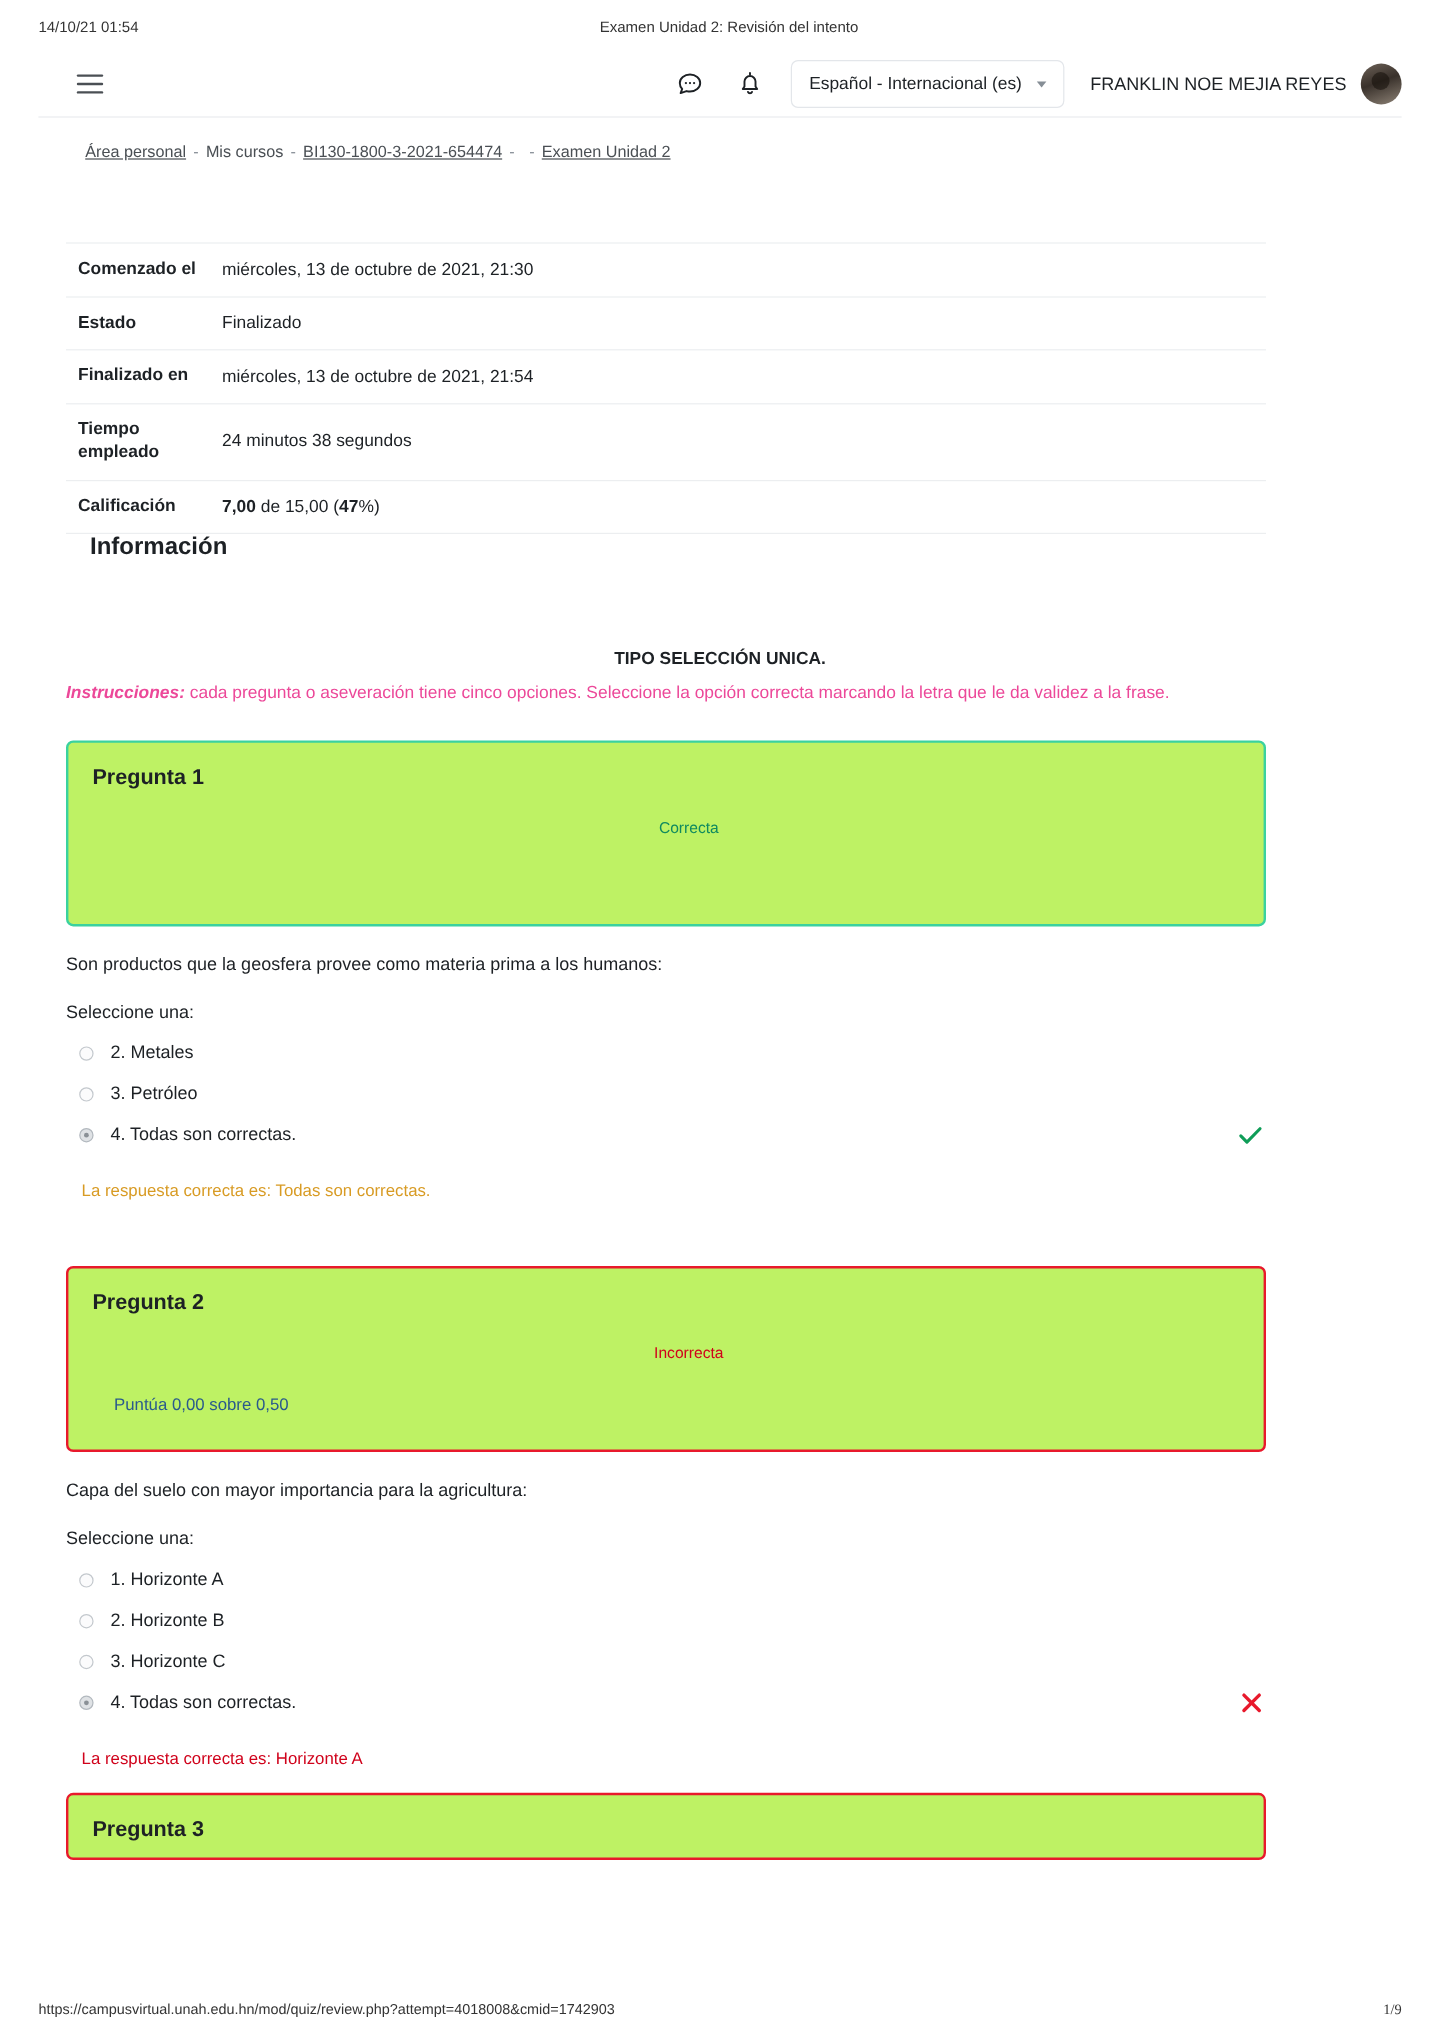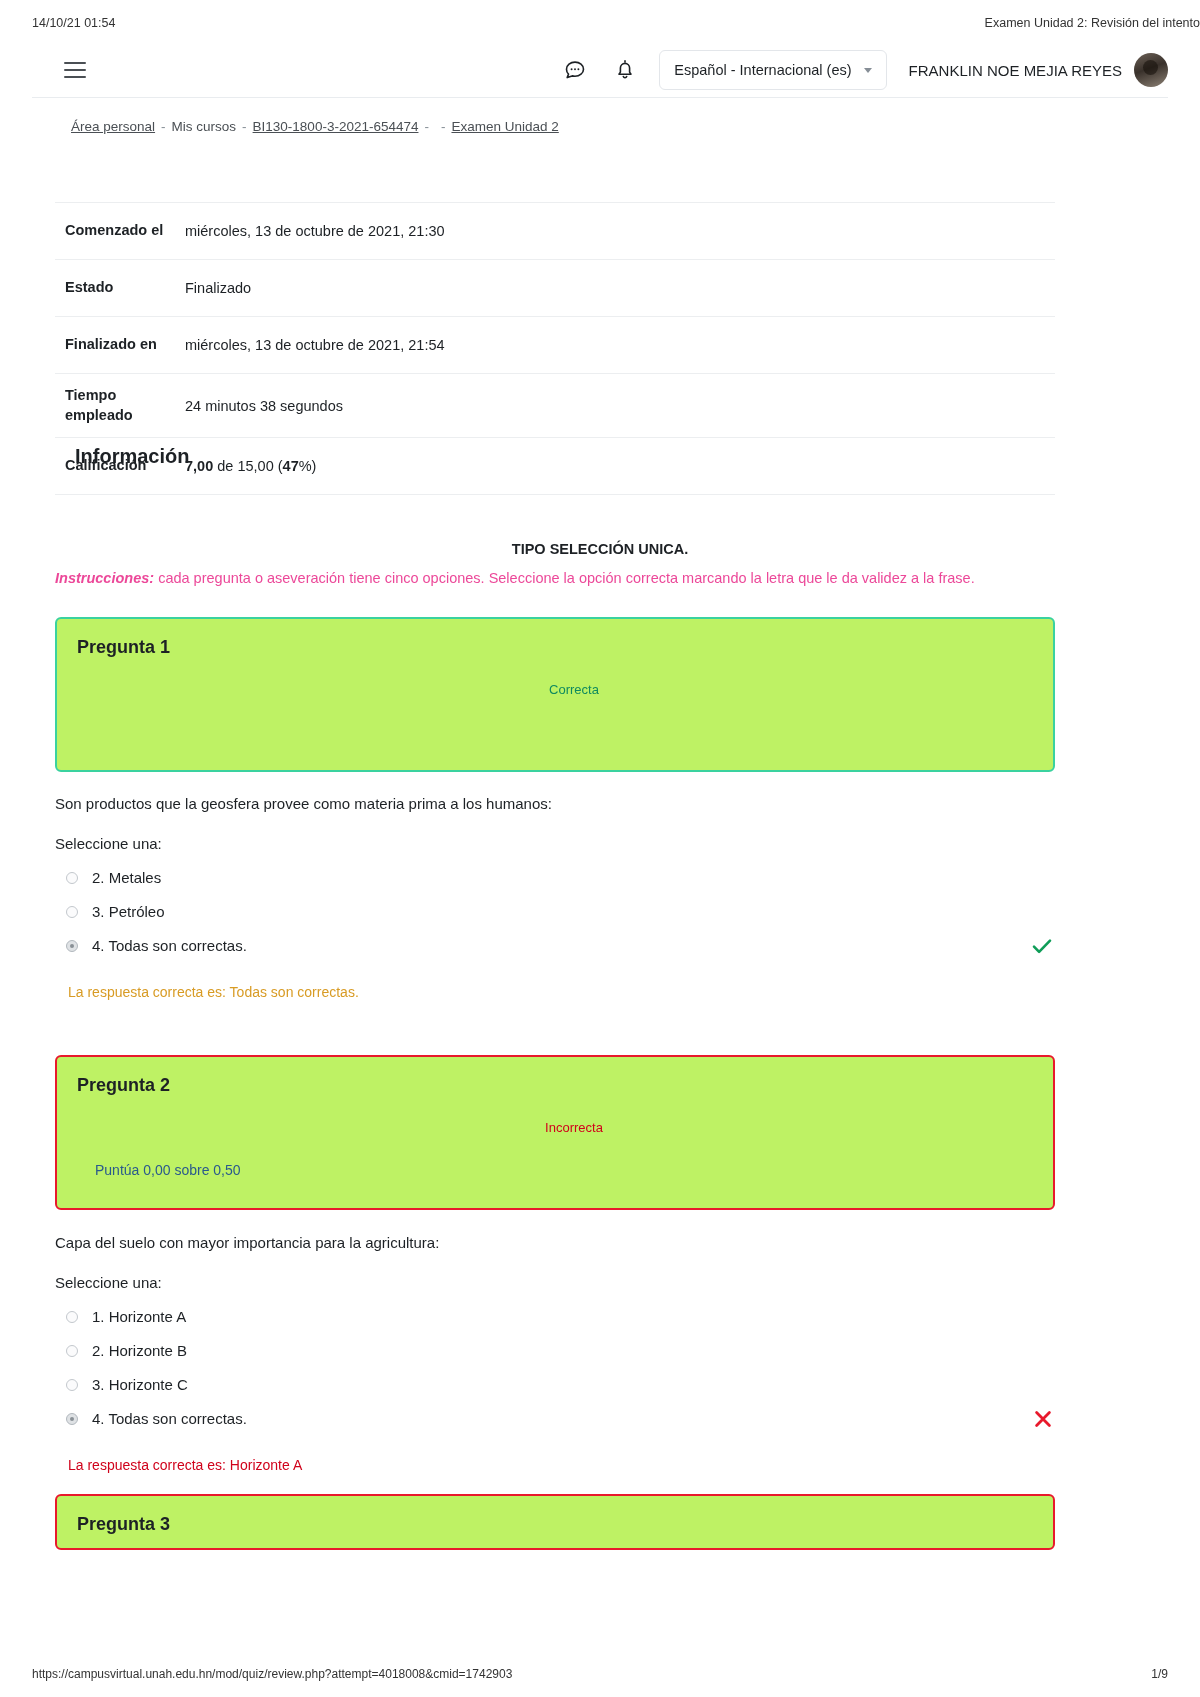--- a/index.html
+++ b/index.html
@@ -26,21 +26,21 @@
     top: 16px; left: 0; right: 0;
     height: 18px;
     font-size: 12.5px;
     color: #333;
   }
   .print-head .ph-date {
     position: absolute; left: 32px; top: 0;
   }
   .print-head .ph-title {
     position: absolute; left: 15px; right: 0; top: 0;
-    text-align: right;
+    text-align: center;
   }
 
   
   .navbar {
     position: absolute;
     top: 44px; left: 32px; right: 32px;
     height: 52px;
     display: flex;
     align-items: center;
   }
@@ -135,21 +135,21 @@
   .summary th {
     text-align: left;
     font-weight: bold;
     color: #1d2125;
     padding: 12px 10px 12px 10px;
     width: 120px;
     vertical-align: middle;
     line-height: 1.35;
   }
   .summary td {
-    padding: 20px 10px;
+    padding: 8px 10px;
     color: #1d2125;
     vertical-align: middle;
   }
   .summary td b { font-weight: bold; }
 
   
   .info-heading {
     position: absolute;
     top: 445px; left: 75px;
     font-size: 20px;
@@ -230,21 +230,21 @@
 
   
   .print-foot {
     position: absolute;
     bottom: 14px; left: 0; right: 0;
     height: 16px;
     font-size: 12px;
     color: #333;
   }
   .print-foot .url { position: absolute; left: 32px; top: 0; }
-  .print-foot .pg { position: absolute; right: 32px; top: 0; }
+  .print-foot .pg { position: absolute; right: 32px; top: 0; font-family: Liberation Serif, serif; }
 </style>
 </head>
 <body>
 
 <div class="page">
 
   <div class="print-head">
     <span class="ph-date">14/10/21 01:54</span>
     <span class="ph-title">Examen Unidad 2: Revisión del intento</span>
   </div>

